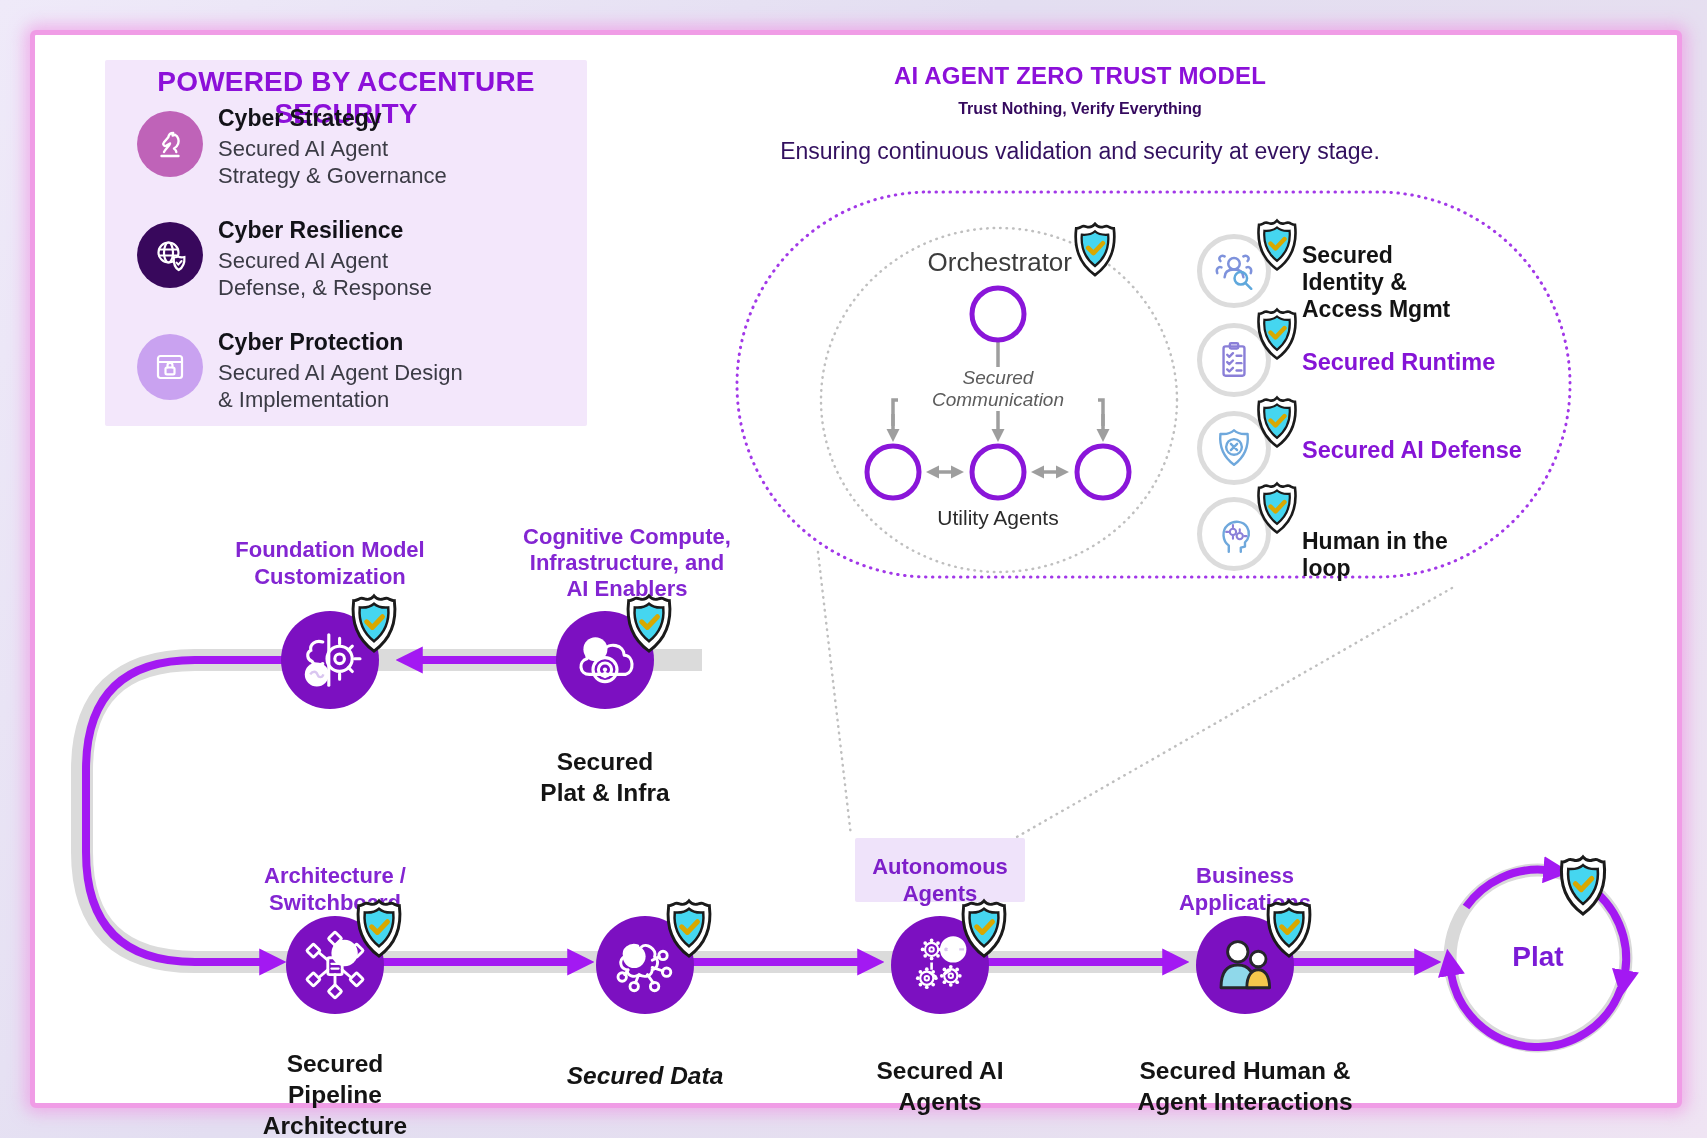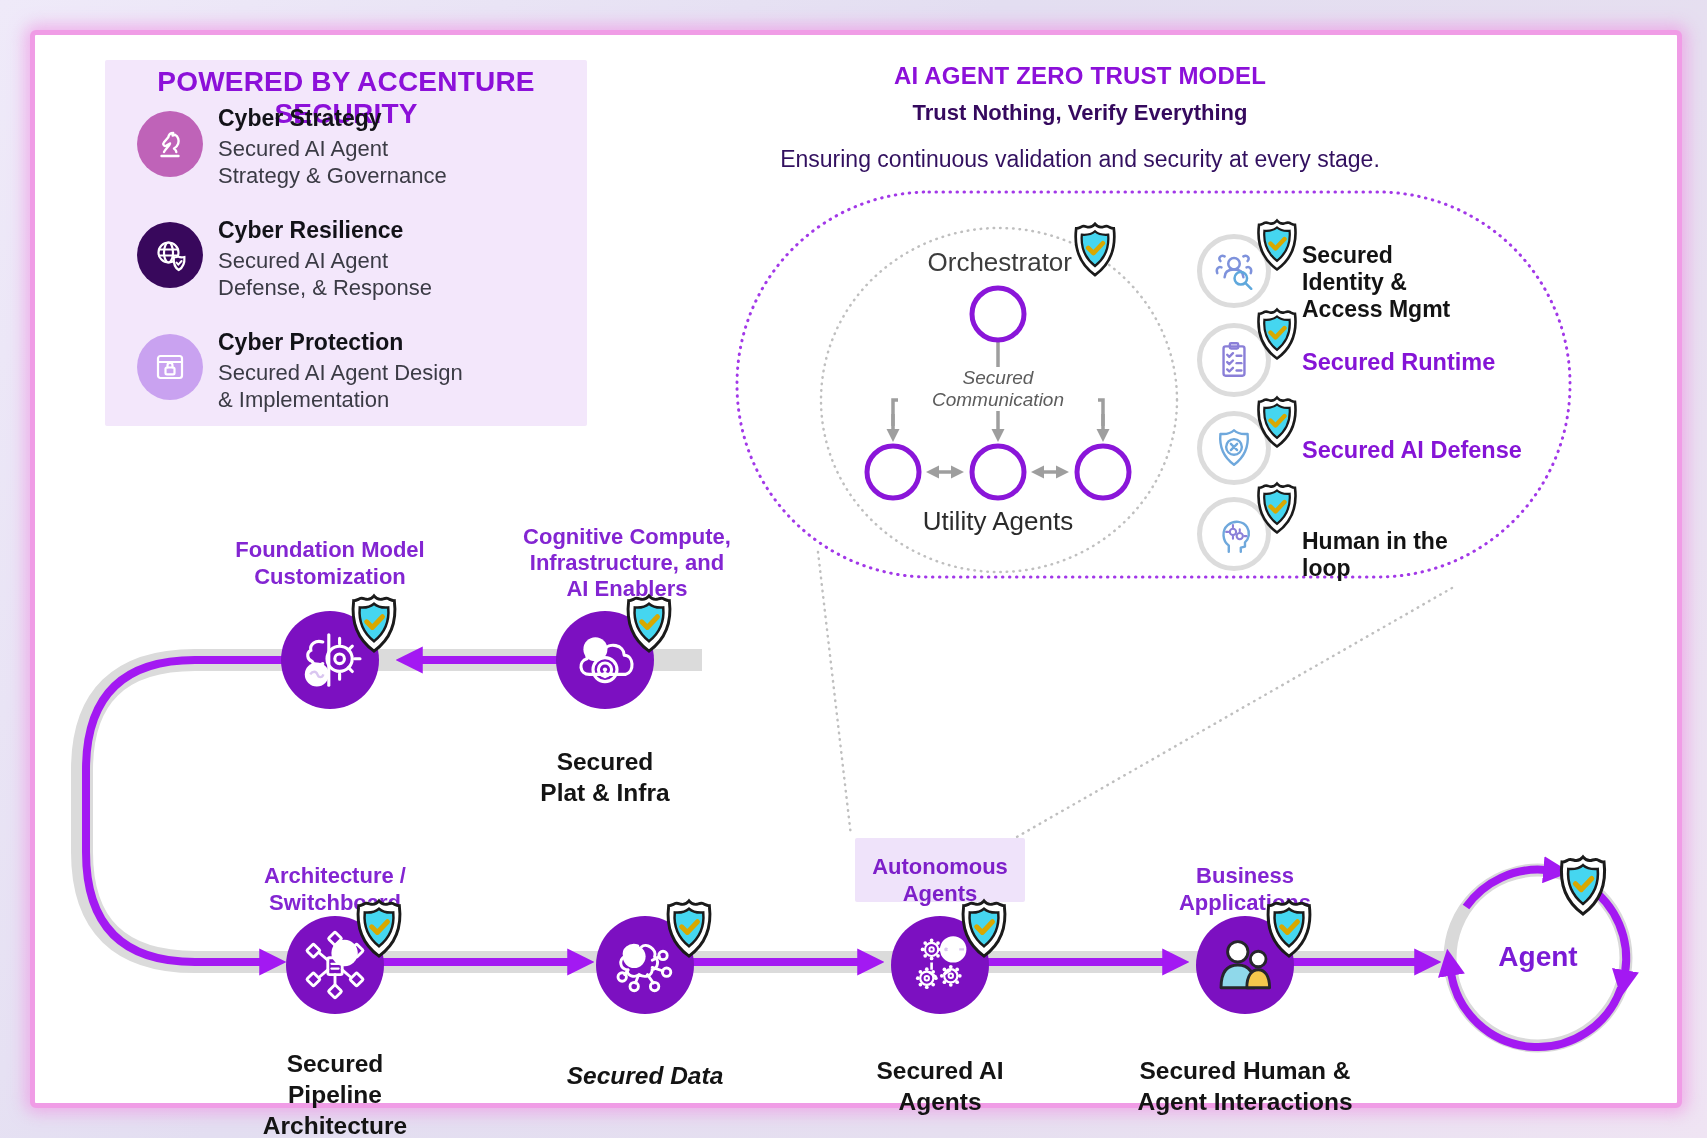--- a/index.html
+++ b/index.html
@@ -18,28 +18,28 @@
   
   .powered { left:105px; top:60px; width:482px; height:366px; background:#F3E7FB; border-radius:2px; }
   .powered-title { left:125px; top:66px; width:442px; font-size:28px; font-weight:800; color:#8C10D9; text-align:center; letter-spacing:.2px; }
   .pitem-circle { width:66px; height:66px; border-radius:50%; display:flex; align-items:center; justify-content:center; }
   .pitem-title { font-size:23px; font-weight:800; color:#121218; }
   .pitem-desc { font-size:22px; color:#3B3B45; line-height:27px; margin-top:3px; }
 
   
   .zt-head { left:760px; top:62px; width:640px; text-align:center; }
   .zt-title { font-size:24px; font-weight:800; color:#8C10D9; letter-spacing:.2px; }
-  .zt-sub { font-size:22px; font-weight:800; color:#35095E; margin-top:10px; }
+  .zt-sub { font-size:16px; font-weight:800; color:#35095E; margin-top:10px; }
   .zt-desc { font-size:23px; color:#32105F; margin-top:20px; }
 
   
   .orch-label { left:912px; top:247px; width:160px; font-size:26px; color:#3C3C3C; text-align:right; }
   .comm-label { left:898px; top:347px; width:200px; font-size:19px; font-style:italic; color:#5C5C5C;
     line-height:22px; background:#fff; text-align:center; }
-  .util-label { left:898px; top:506px; width:200px; font-size:26px; color:#2B2B2B; text-align:center; }
+  .util-label { left:898px; top:506px; width:200px; font-size:21px; color:#2B2B2B; text-align:center; }
 
   
   .zt-circle { width:74px; height:74px; border-radius:50%; background:#fff; border:5px solid #DCDCDC;
     display:flex; align-items:center; justify-content:center; }
   .zt-item-label { left:1302px; width:270px; font-size:23px; font-weight:800; line-height:27px; }
   .zt-dark { color:#131313; }
   .zt-purple { color:#8514D6; font-size:23.5px; }
 
   
   .stage-top { font-size:22px; font-weight:700; color:#8325D2; line-height:27px; }
@@ -284,21 +284,21 @@
   <div class="abs ctr stage-bottom pre" style="left:465px; top:726px; width:280px;">Secured
 Plat &amp; Infra</div>
   <div class="abs ctr stage-bottom pre" style="left:195px; top:1028px; width:280px;">Secured
 Pipeline
 Architecture</div>
   <div class="abs ctr stage-bottom pre" style="left:505px; top:1040px; width:280px;font-style:italic;">Secured Data</div>
   <div class="abs ctr stage-bottom pre" style="left:800px; top:1035px; width:280px;">Secured AI
 Agents</div>
   <div class="abs ctr stage-bottom pre" style="left:1085px; top:1035px; width:320px;">Secured Human &amp;
 Agent Interactions</div>
-  <div class="abs scale-label">Agent</div>
+  <div class="abs scale-label">Plat</div>
 
   <div class="abs node" style="left:281px; top:611px;">
     <svg viewBox="0 0 60 60">
       <g fill="none" stroke="#fff" stroke-width="2.6" stroke-linecap="round">
         <path d="M 29 9 V 51"></path>
         <path d="M 24 15 C 18 13 13 17 14 22 C 10 24 11 30 15 31 C 16 34 21 35 24 33"></path>
         <circle cx="38" cy="29" r="10.5"></circle>
           <circle cx="38" cy="29" r="4"></circle>
         <path d="M 50.5 29 H 55 M 38 16.5 V 12 M 38 41.5 V 46 M 45.4 21.6 L 48.6 18.4 M 45.4 36.4 L 48.6 39.6"></path>
       </g>

